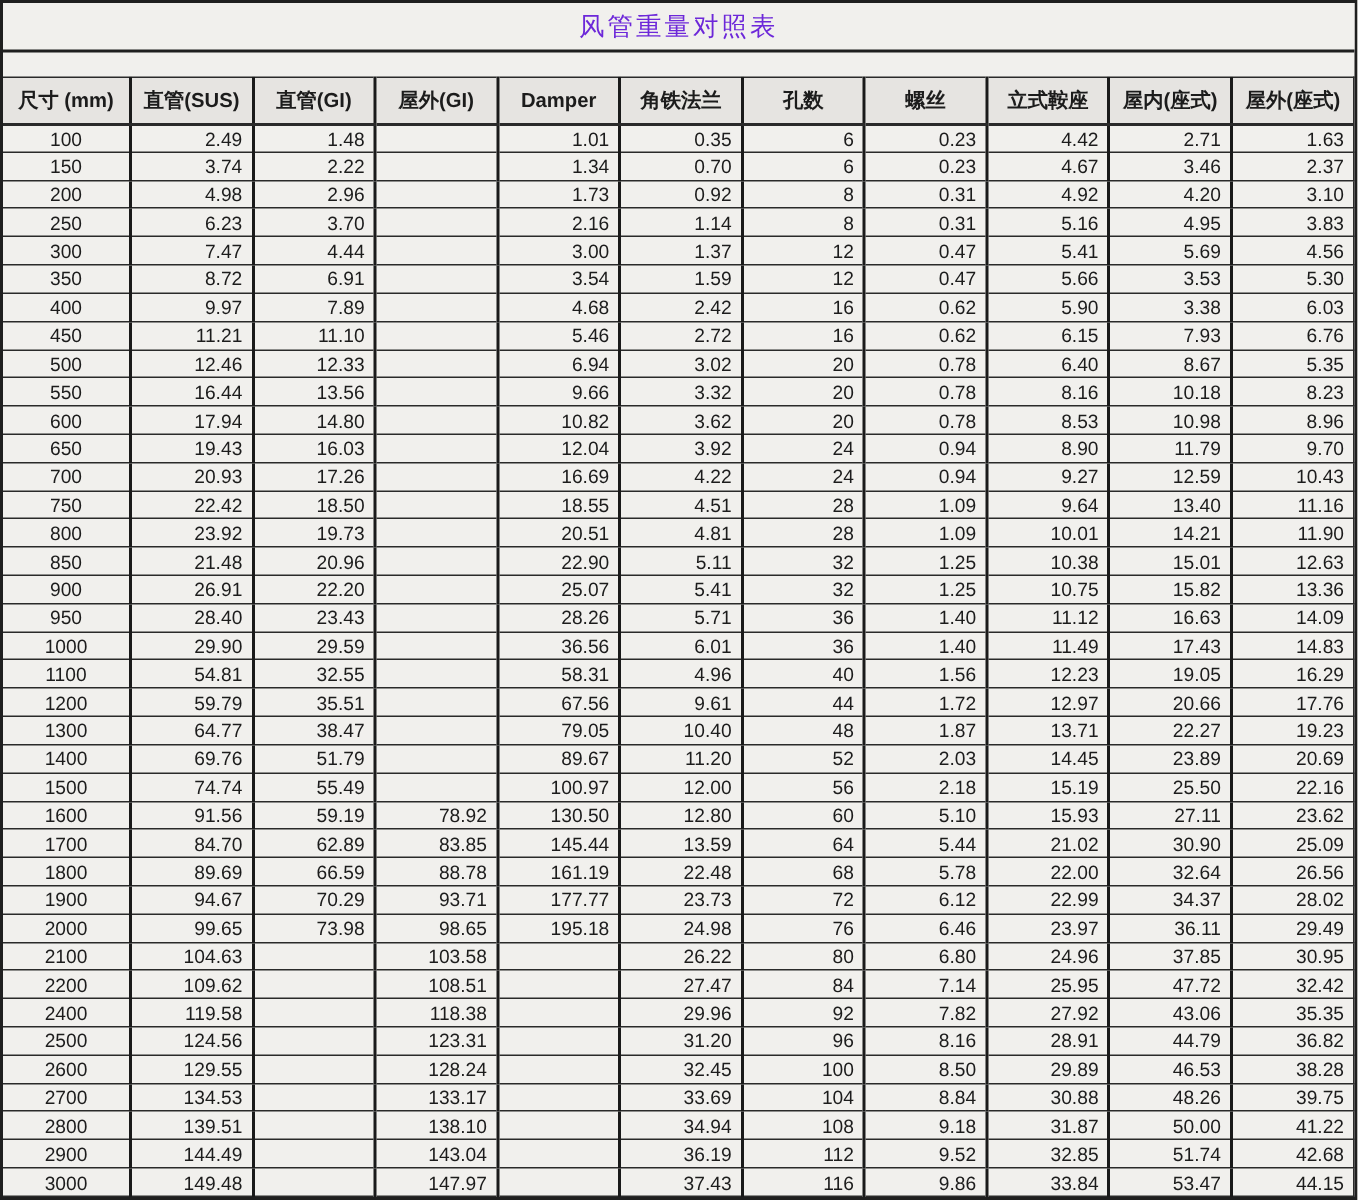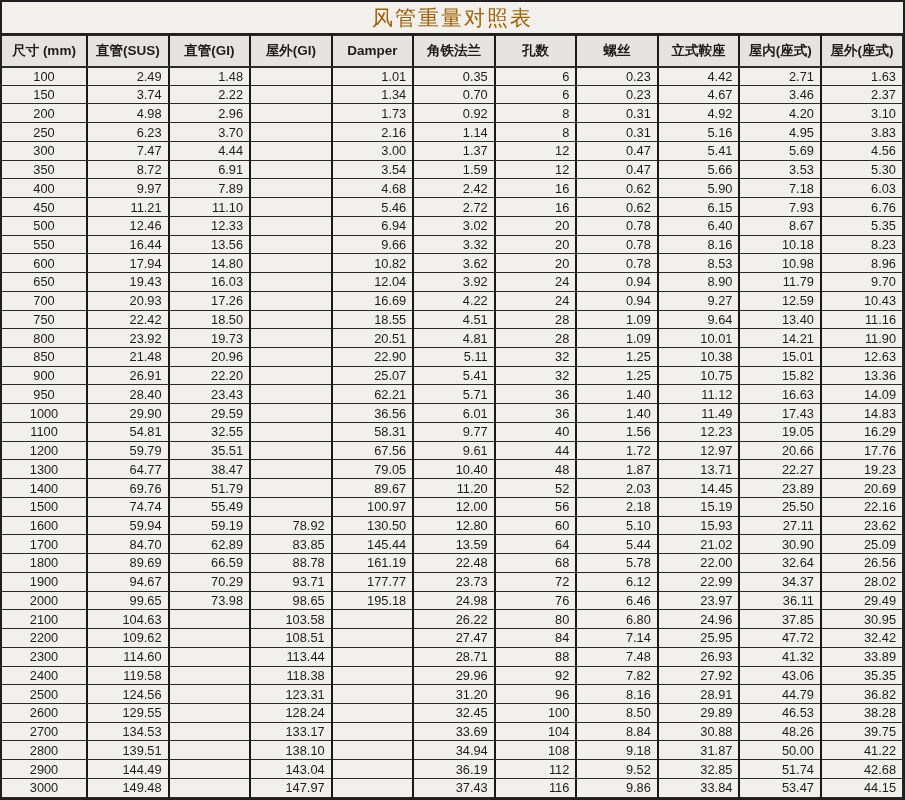--- a/index.html
+++ b/index.html
@@ -19,31 +19,32 @@
     width:905px;height:800px;
     box-sizing:border-box;
     background:var(--cell-bg);
     border:2px solid var(--border-color);
     display:flex;flex-direction:column;
   }
   .title-bar{
     height:33px;flex:0 0 33px;
     display:flex;align-items:center;justify-content:center;
     font-family:"DejaVu Serif","Liberation Serif",serif;
-    font-size:21px;letter-spacing:2px;
-    color:#a16207;
+    font-size:17px;letter-spacing:2px;
+    color:#6d28d9;
     background:var(--cell-bg);
     border-bottom:2px solid var(--border-color);
     box-sizing:border-box;
   }
   table{
     flex:1 1 auto;
     width:100%;height:100%;
     border-collapse:collapse;
     table-layout:fixed;
+    margin-top:16px;
   }
   th,td{
     border:1px solid #2a2a2a;
     border-left-width:2px;
     border-left-color:#1a1a1a;
     box-sizing:border-box;
     overflow:hidden;white-space:nowrap;
     padding:0;
   }
   th:first-child,td:first-child{border-left-width:0;}
@@ -167,21 +168,21 @@
         <tr>
           <td class="size-cell">400</td>
           <td class="num-cell">9.97</td>
           <td class="num-cell">7.89</td>
           <td class="num-cell"></td>
           <td class="num-cell">4.68</td>
           <td class="num-cell">2.42</td>
           <td class="num-cell">16</td>
           <td class="num-cell">0.62</td>
           <td class="num-cell">5.90</td>
-          <td class="num-cell">7.18</td>
+          <td class="num-cell">3.38</td>
           <td class="num-cell">6.03</td>
         </tr>
         <tr>
           <td class="size-cell">450</td>
           <td class="num-cell">11.21</td>
           <td class="num-cell">11.10</td>
           <td class="num-cell"></td>
           <td class="num-cell">5.46</td>
           <td class="num-cell">2.72</td>
           <td class="num-cell">16</td>
@@ -305,21 +306,21 @@
           <td class="num-cell">1.25</td>
           <td class="num-cell">10.75</td>
           <td class="num-cell">15.82</td>
           <td class="num-cell">13.36</td>
         </tr>
         <tr>
           <td class="size-cell">950</td>
           <td class="num-cell">28.40</td>
           <td class="num-cell">23.43</td>
           <td class="num-cell"></td>
-          <td class="num-cell">62.21</td>
+          <td class="num-cell">28.26</td>
           <td class="num-cell">5.71</td>
           <td class="num-cell">36</td>
           <td class="num-cell">1.40</td>
           <td class="num-cell">11.12</td>
           <td class="num-cell">16.63</td>
           <td class="num-cell">14.09</td>
         </tr>
         <tr>
           <td class="size-cell">1000</td>
           <td class="num-cell">29.90</td>
@@ -332,21 +333,21 @@
           <td class="num-cell">11.49</td>
           <td class="num-cell">17.43</td>
           <td class="num-cell">14.83</td>
         </tr>
         <tr>
           <td class="size-cell">1100</td>
           <td class="num-cell">54.81</td>
           <td class="num-cell">32.55</td>
           <td class="num-cell"></td>
           <td class="num-cell">58.31</td>
-          <td class="num-cell">9.77</td>
+          <td class="num-cell">4.96</td>
           <td class="num-cell">40</td>
           <td class="num-cell">1.56</td>
           <td class="num-cell">12.23</td>
           <td class="num-cell">19.05</td>
           <td class="num-cell">16.29</td>
         </tr>
         <tr>
           <td class="size-cell">1200</td>
           <td class="num-cell">59.79</td>
           <td class="num-cell">35.51</td>
@@ -393,21 +394,21 @@
           <td class="num-cell">100.97</td>
           <td class="num-cell">12.00</td>
           <td class="num-cell">56</td>
           <td class="num-cell">2.18</td>
           <td class="num-cell">15.19</td>
           <td class="num-cell">25.50</td>
           <td class="num-cell">22.16</td>
         </tr>
         <tr>
           <td class="size-cell">1600</td>
-          <td class="num-cell">59.94</td>
+          <td class="num-cell">91.56</td>
           <td class="num-cell">59.19</td>
           <td class="num-cell">78.92</td>
           <td class="num-cell">130.50</td>
           <td class="num-cell">12.80</td>
           <td class="num-cell">60</td>
           <td class="num-cell">5.10</td>
           <td class="num-cell">15.93</td>
           <td class="num-cell">27.11</td>
           <td class="num-cell">23.62</td>
         </tr>
@@ -483,33 +484,20 @@
           <td class="num-cell">108.51</td>
           <td class="num-cell"></td>
           <td class="num-cell">27.47</td>
           <td class="num-cell">84</td>
           <td class="num-cell">7.14</td>
           <td class="num-cell">25.95</td>
           <td class="num-cell">47.72</td>
           <td class="num-cell">32.42</td>
         </tr>
         <tr>
-          <td class="size-cell">2300</td>
-          <td class="num-cell">114.60</td>
-          <td class="num-cell"></td>
-          <td class="num-cell">113.44</td>
-          <td class="num-cell"></td>
-          <td class="num-cell">28.71</td>
-          <td class="num-cell">88</td>
-          <td class="num-cell">7.48</td>
-          <td class="num-cell">26.93</td>
-          <td class="num-cell">41.32</td>
-          <td class="num-cell">33.89</td>
-        </tr>
-        <tr>
           <td class="size-cell">2400</td>
           <td class="num-cell">119.58</td>
           <td class="num-cell"></td>
           <td class="num-cell">118.38</td>
           <td class="num-cell"></td>
           <td class="num-cell">29.96</td>
           <td class="num-cell">92</td>
           <td class="num-cell">7.82</td>
           <td class="num-cell">27.92</td>
           <td class="num-cell">43.06</td>

